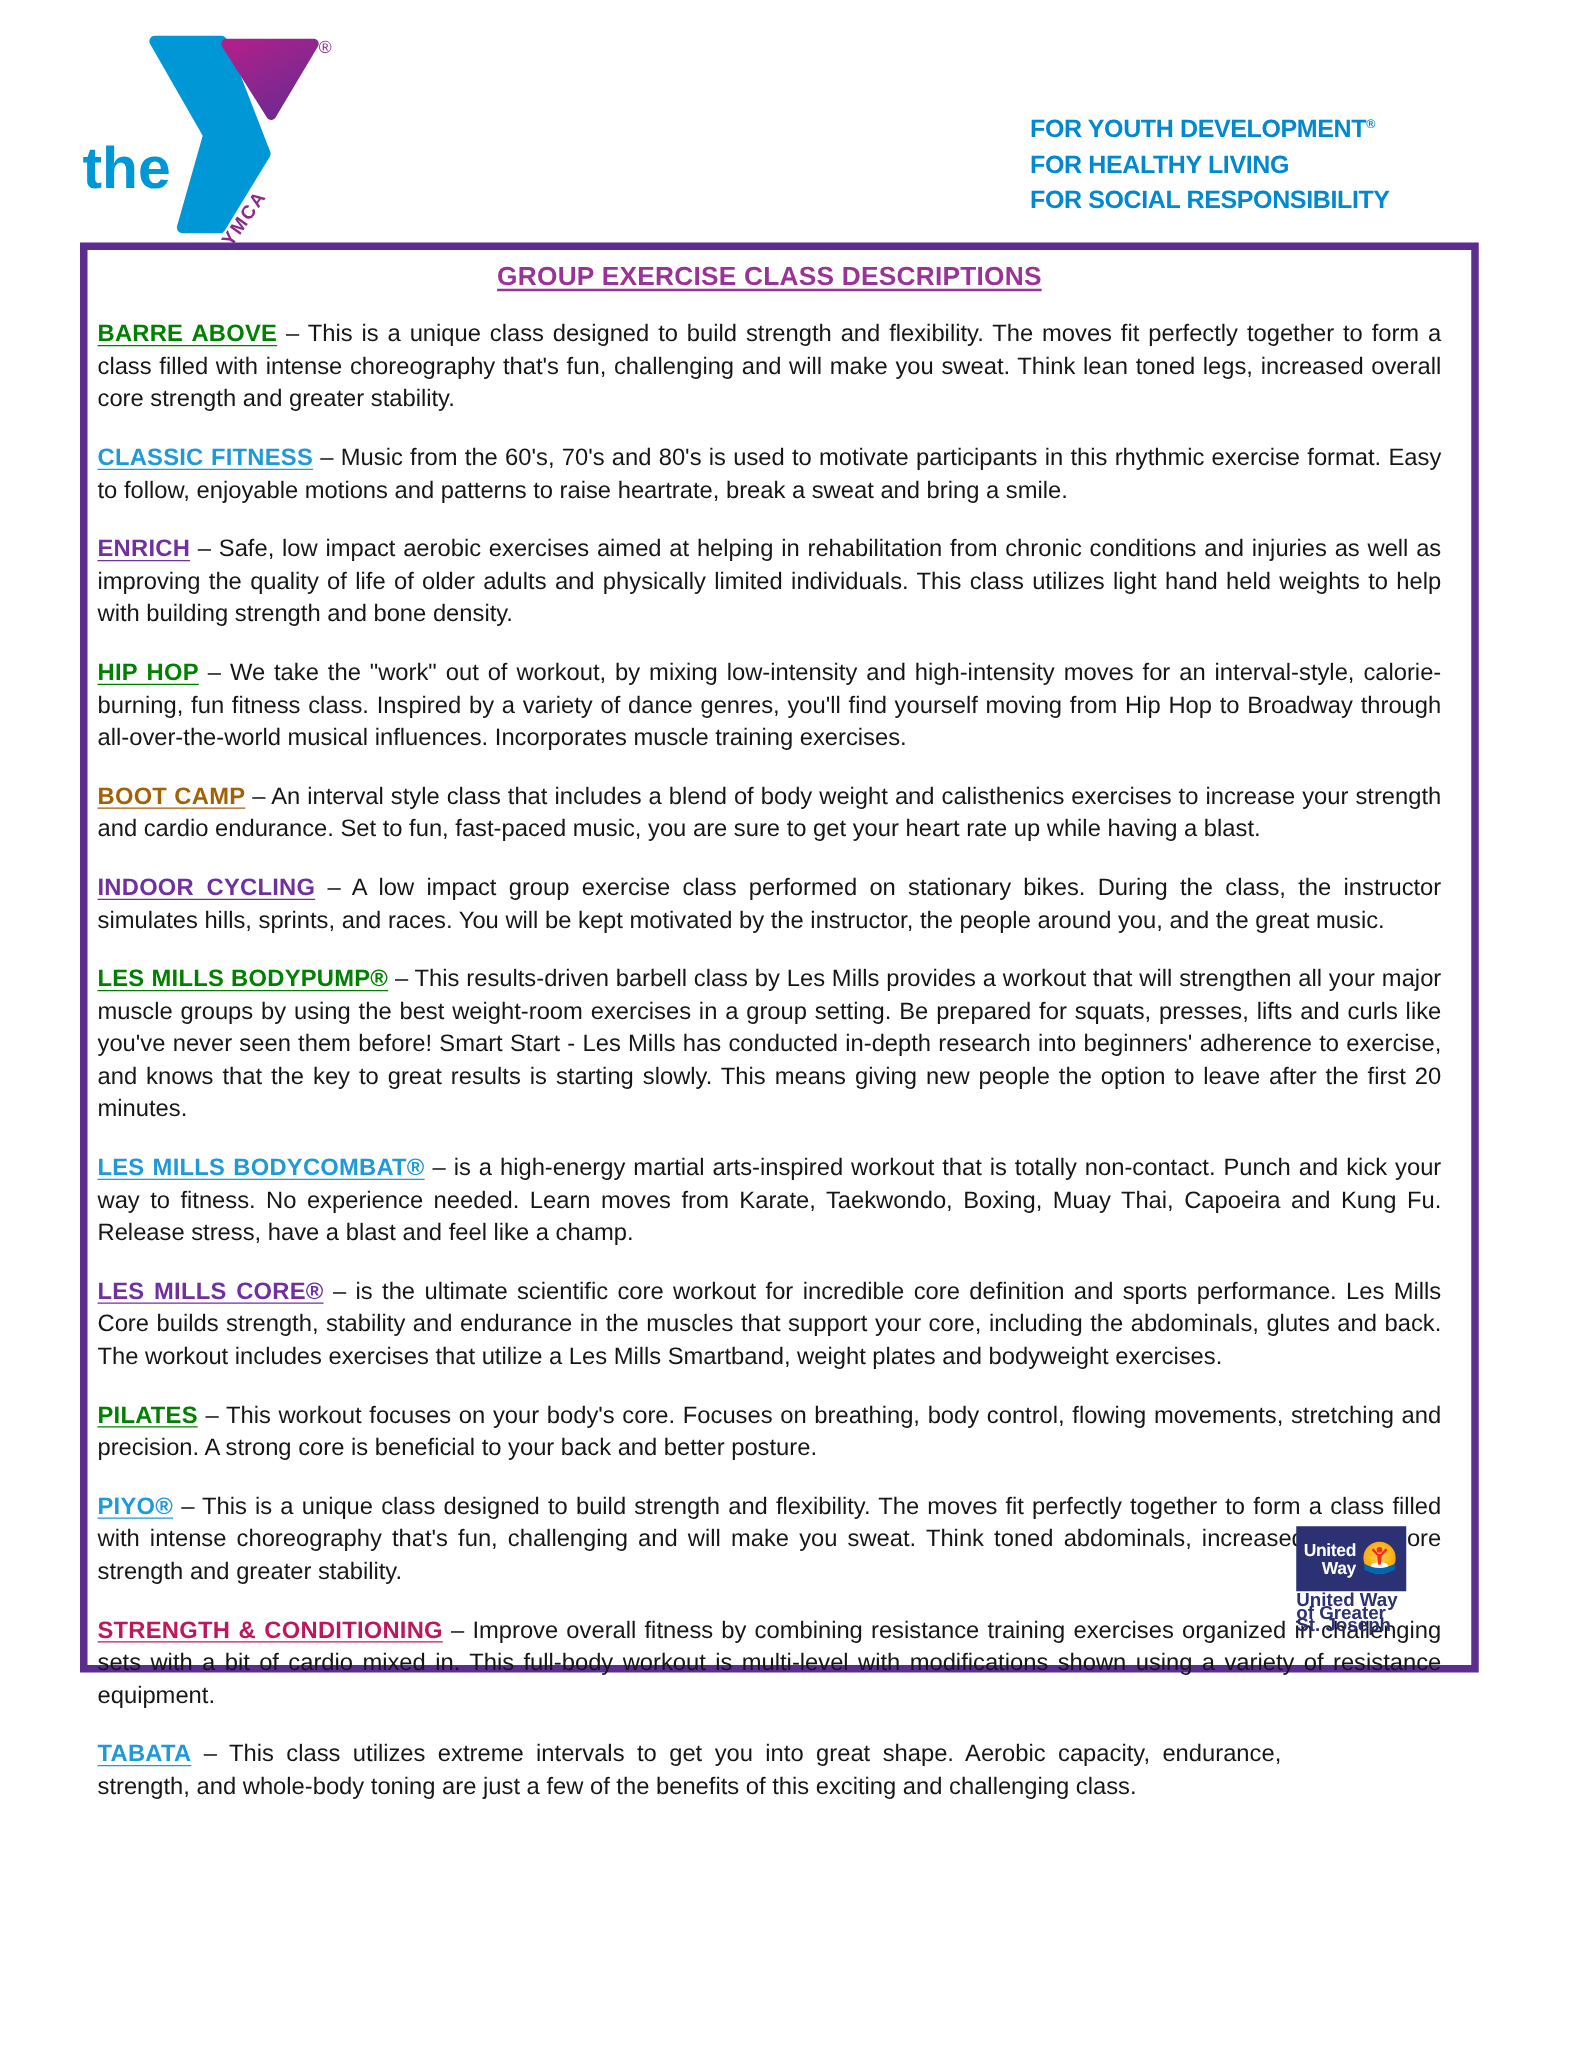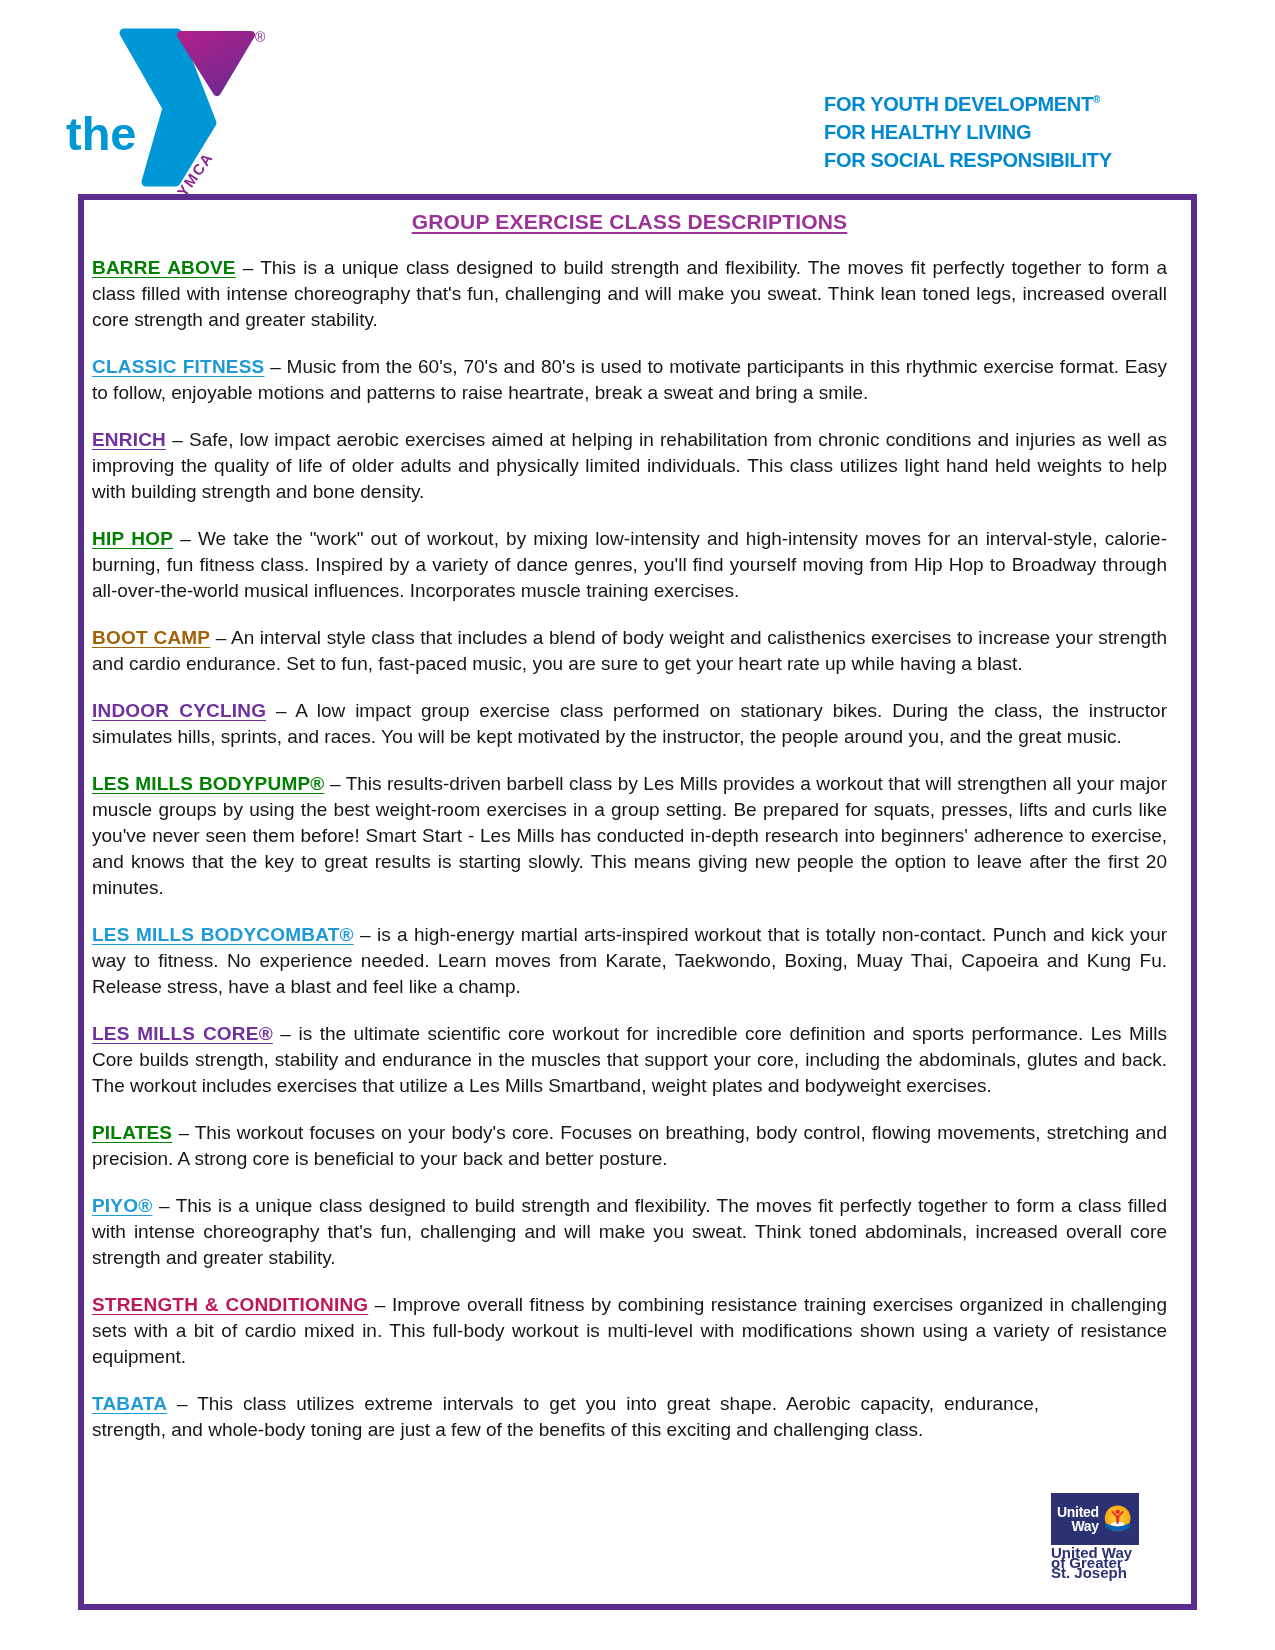--- a/index.html
+++ b/index.html
@@ -12,21 +12,21 @@
   
   .ymca-logo { position:absolute; left:64px; top:26px; }
   .brand-tagline {
     position:absolute; left:824px; top:86px;
     color:var(--brand-blue,#0089d0); font-weight:bold; font-size:20px;
     line-height:28px; letter-spacing:-0.3px; white-space:nowrap;
   }
   .brand-tagline sup { font-size:10px; vertical-align:super; }
   
   .doc-box {
-    position:absolute; left:78px; top:194px; width:1119px; height:1416px;
+    position:absolute; left:64px; top:194px; width:1119px; height:1144px;
     border:6px solid var(--border-purple,#5b2d8e);
     padding:6px 24px 8px 8px;
   }
   .doc-title {
     margin:4px 0 0 0; text-align:center;
     font-size:21px; font-weight:bold; letter-spacing:0.2px;
     color:var(--title-purple,#9a3297);
     text-decoration:underline; text-underline-offset:3px;
   }
   .section {

